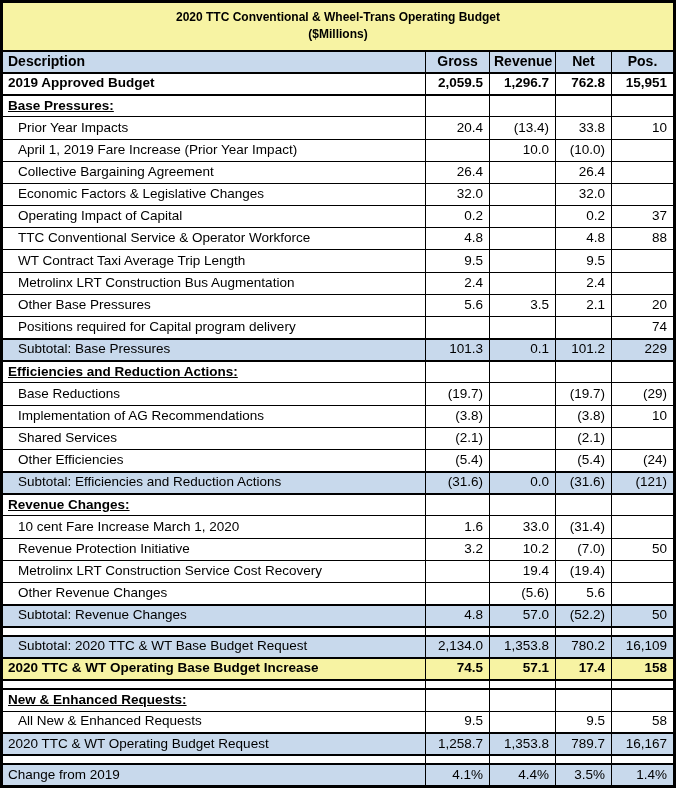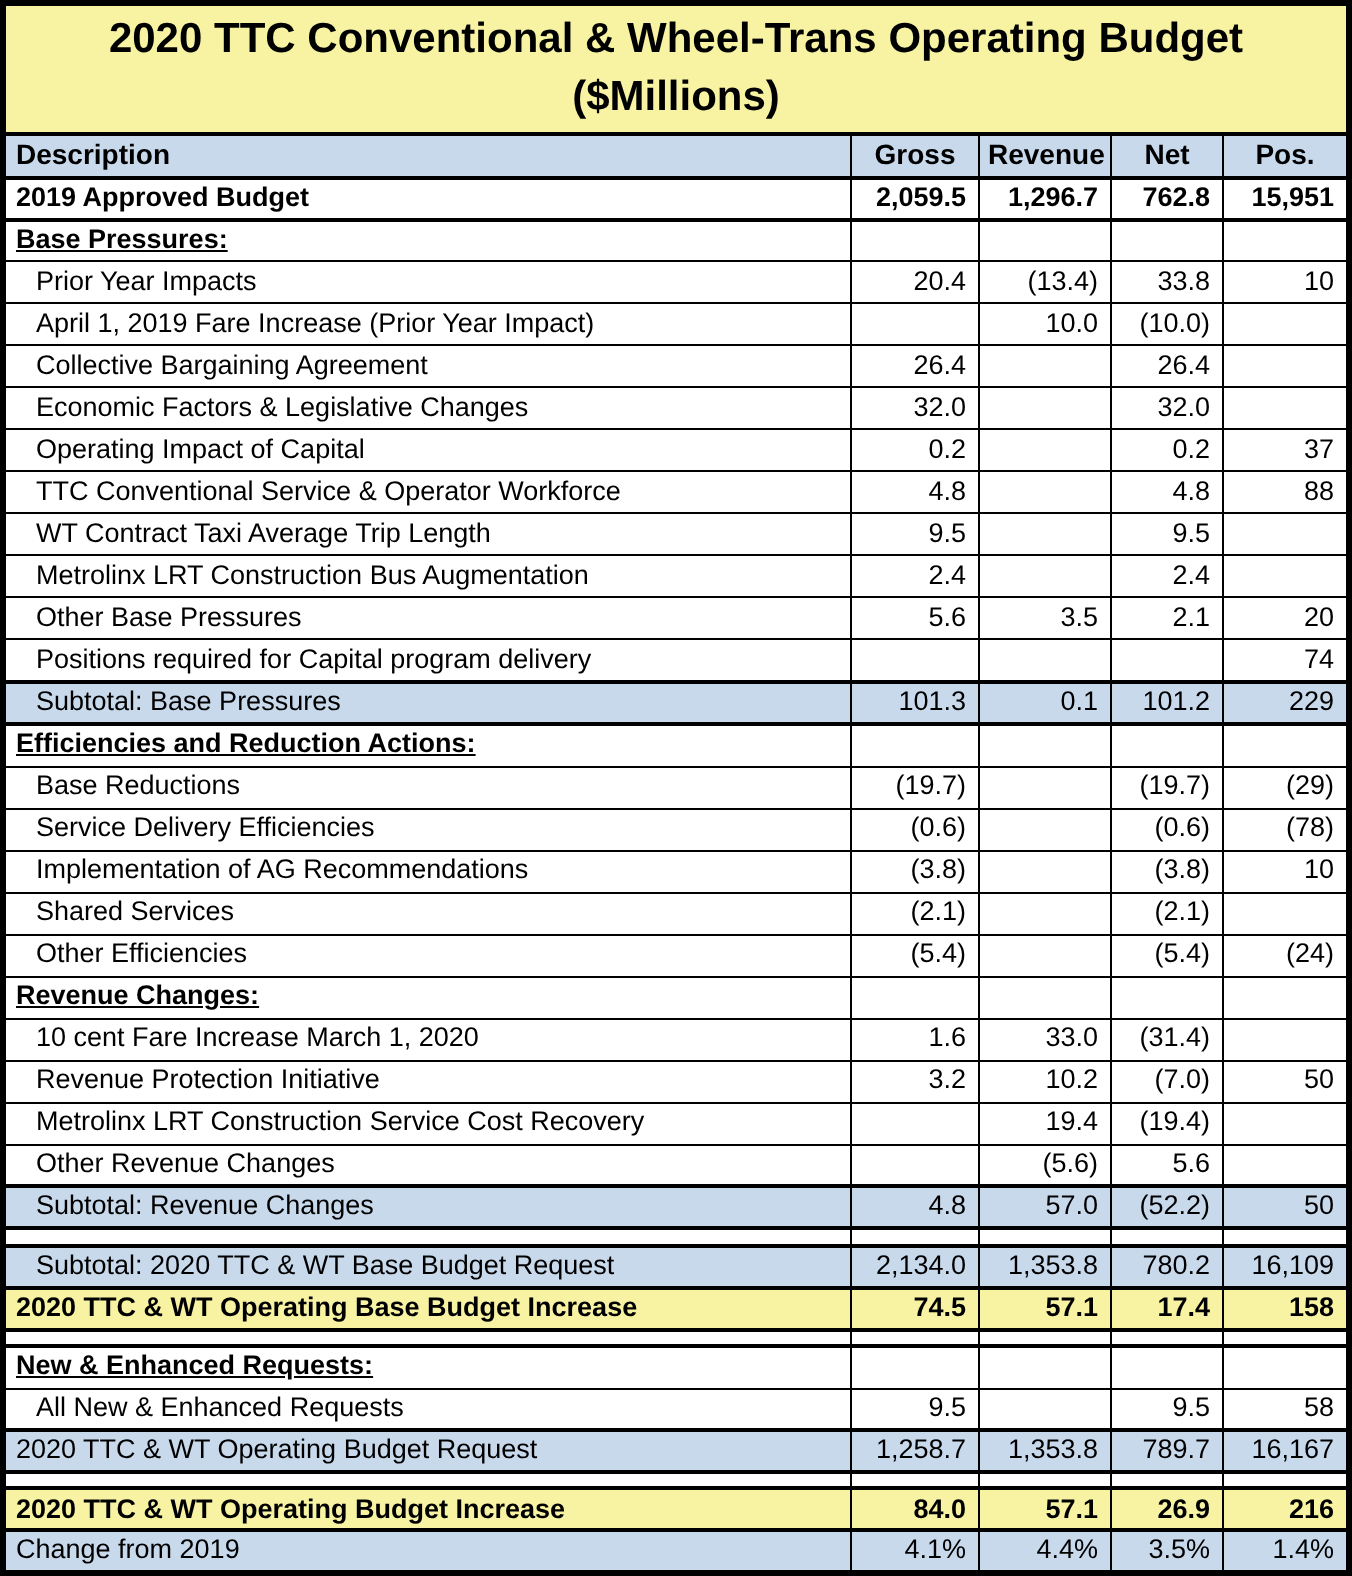--- a/index.html
+++ b/index.html
@@ -26,21 +26,21 @@
     overflow: hidden;
     white-space: nowrap;
     vertical-align: middle;
   }
   
   tr.title-row td {
     background: var(--yellow);
     border-bottom: 2px solid #000;
     text-align: center;
     font-weight: bold;
-    font-size: 21px;
+    font-size: 12px;
     height: 49px;
     padding: 2px 0;
     white-space: normal;
     line-height: 1.4;
   }
   
   tr.head-row th {
     background: var(--blue);
     font-weight: bold;
     font-size: 14px;
@@ -199,46 +199,46 @@
         <td class="num"></td>
       </tr>
       <tr class="item">
         <td class="label">Base Reductions</td>
         <td class="num">(19.7)</td>
         <td class="num"></td>
         <td class="num">(19.7)</td>
         <td class="num">(29)</td>
       </tr>
       <tr class="item">
-        <td class="label">Service Delivery Efficiencies</td>
-        <td class="num">(0.6)</td>
-        <td class="num"></td>
-        <td class="num">(0.6)</td>
-        <td class="num">(78)</td>
-      </tr>
-      <tr class="item">
         <td class="label">Implementation of AG Recommendations</td>
         <td class="num">(3.8)</td>
         <td class="num"></td>
         <td class="num">(3.8)</td>
         <td class="num">10</td>
       </tr>
       <tr class="item">
         <td class="label">Shared Services</td>
         <td class="num">(2.1)</td>
         <td class="num"></td>
         <td class="num">(2.1)</td>
         <td class="num"></td>
       </tr>
       <tr class="item">
         <td class="label">Other Efficiencies</td>
         <td class="num">(5.4)</td>
         <td class="num"></td>
         <td class="num">(5.4)</td>
         <td class="num">(24)</td>
+      </tr>
+      <tr class="subtotal">
+        <td class="label indent">Subtotal: Efficiencies and Reduction Actions</td>
+        <td class="num">(31.6)</td>
+        <td class="num">0.0</td>
+        <td class="num">(31.6)</td>
+        <td class="num">(121)</td>
       </tr>
       <tr class="section">
         <td class="label"><span>Revenue Changes:</span></td>
         <td class="num"></td>
         <td class="num"></td>
         <td class="num"></td>
         <td class="num"></td>
       </tr>
       <tr class="item">
         <td class="label">10 cent Fare Increase March 1, 2020</td>
@@ -324,27 +324,20 @@
         <td class="num">789.7</td>
         <td class="num">16,167</td>
       </tr>
       <tr class="gap">
         <td class="label"></td>
         <td class="num"></td>
         <td class="num"></td>
         <td class="num"></td>
         <td class="num"></td>
       </tr>
-      <tr class="yellow">
-        <td class="label">2020 TTC &amp; WT Operating Budget Increase</td>
-        <td class="num">84.0</td>
-        <td class="num">57.1</td>
-        <td class="num">26.9</td>
-        <td class="num">216</td>
-      </tr>
       <tr class="subtotal">
         <td class="label">Change from 2019</td>
         <td class="num">4.1%</td>
         <td class="num">4.4%</td>
         <td class="num">3.5%</td>
         <td class="num">1.4%</td>
       </tr>
     </tbody>
 </table>
 

